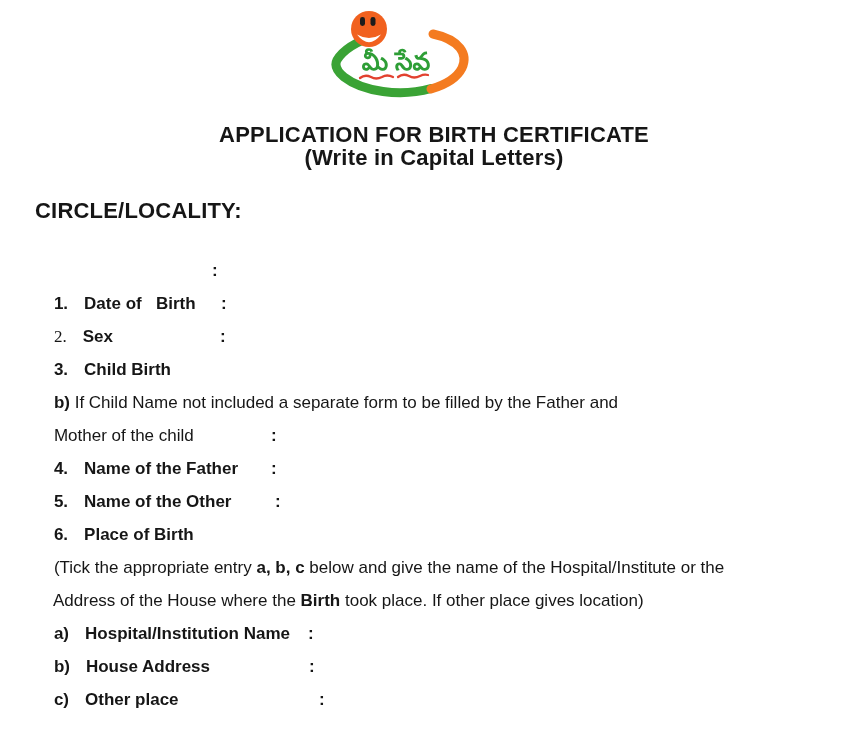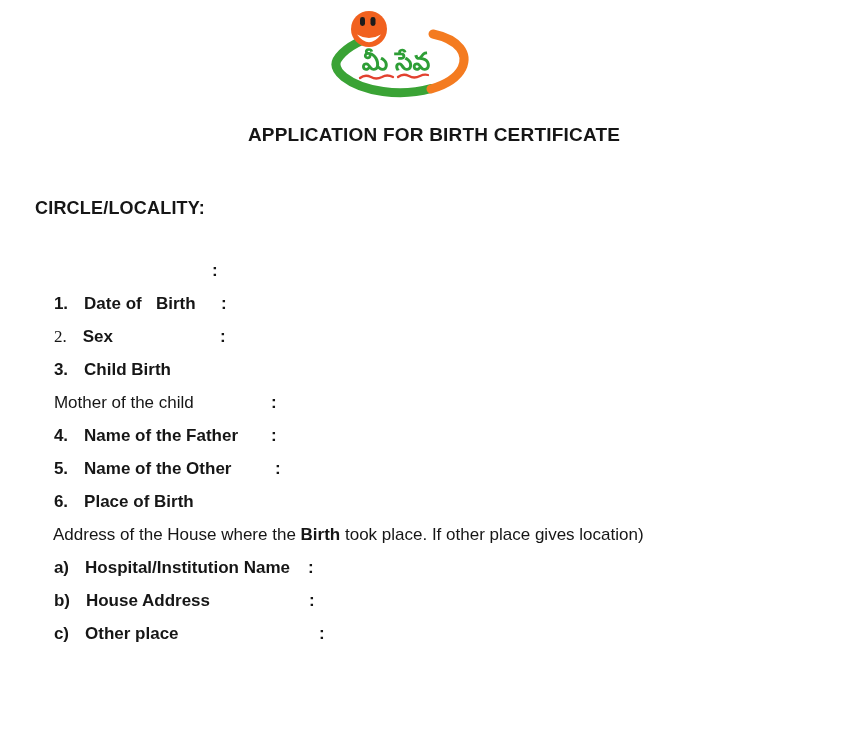--- a/index.html
+++ b/index.html
@@ -19,31 +19,31 @@
     width: 152px; height: 102px;
   }
 
   
   .title-block {
     position: absolute;
     left: 0; top: 123px;
     width: 868px;
     text-align: center;
     font-weight: bold;
-    font-size: 19px;
+    font-size: 22px;
     line-height: 23px;
     letter-spacing: 0.2px;
   }
 
   
   .circle-locality {
     position: absolute;
     left: 35px; top: 198px;
     font-weight: bold;
-    font-size: 18px;
+    font-size: 22px;
     letter-spacing: 0.2px;
   }
 
   
   .rows {
     position: absolute;
     left: 35px; top: 254px;
     width: 820px;
   }
   .row {
@@ -78,20 +78,21 @@
     <path d="M29 30.5 Q41 46 53 30.5 Q41 37.5 29 30.5 Z" fill="#ffffff"></path>
 
     <text x="68" y="66" text-anchor="middle" font-size="25" font-weight="bold" fill="#2E9E36">మీ సేవ</text>
 
     <path d="M32 74 q5 -4 11 -1 q5 3 11 0 q5 -3 11 0 M70 73 q5 -4 11 -1 q5 3 11 0 q4 -2 8 -1" fill="none" stroke="#E2412F" stroke-width="2.3" stroke-linecap="round"></path>
   </svg>
 </div>
 
 <div class="title-block">
   <div>APPLICATION FOR BIRTH CERTIFICATE</div>
+  <div>(Write in Capital Letters)</div>
 </div>
 
 <div class="circle-locality">CIRCLE/LOCALITY:</div>
 
 <div class="rows">
 
   <div class="row">
     <span class="b">1.</span><span class="b lbl">Date of   Birth</span>
     <span class="colon" style="left:177px">:</span>
   </div>
@@ -100,40 +101,46 @@
     <span class="serif">2.</span><span class="b lbl">Sex</span>
     <span class="colon" style="left:186px">:</span>
   </div>
 
   <div class="row">
     <span class="b">3.</span><span class="b lbl">Child Birth</span>
     <span class="colon" style="left:185px">:</span>
   </div>
 
 
+  <div class="row">
+    <span class="b">b)</span><span> If Child Name not included a separate form to be filled by the Father and</span>
+  </div>
 
   <div class="row">
     <span>Mother of the child</span>
   </div>
 
   <div class="row">
     <span class="b">4.</span><span class="b lbl">Name of the Father</span>
     <span class="colon" style="left:236px">:</span>
   </div>
 
   <div class="row">
     <span class="b">5.</span><span class="b lbl">Name of the Other</span>
     <span class="colon" style="left:236px">:</span>
   </div>
 
   <div class="row">
     <span class="b">6.</span><span class="b lbl">Place of Birth</span>
     <span class="colon" style="left:240px">:</span>
   </div>
 
+  <div class="row">
+    <span>(Tick the appropriate entry </span><span class="b">a, b, c</span><span> below and give the name of the Hospital/Institute or the</span>
+  </div>
 
   <div class="row">
     <span>Address of the House where the </span><span class="b">Birth</span><span> took place. If other place gives location)</span>
   </div>
 
   <div class="row">
     <span class="b">a)</span><span class="b lbl">Hospital/Institution Name</span>
     <span class="colon" style="left:272px">:</span>
   </div>
 

